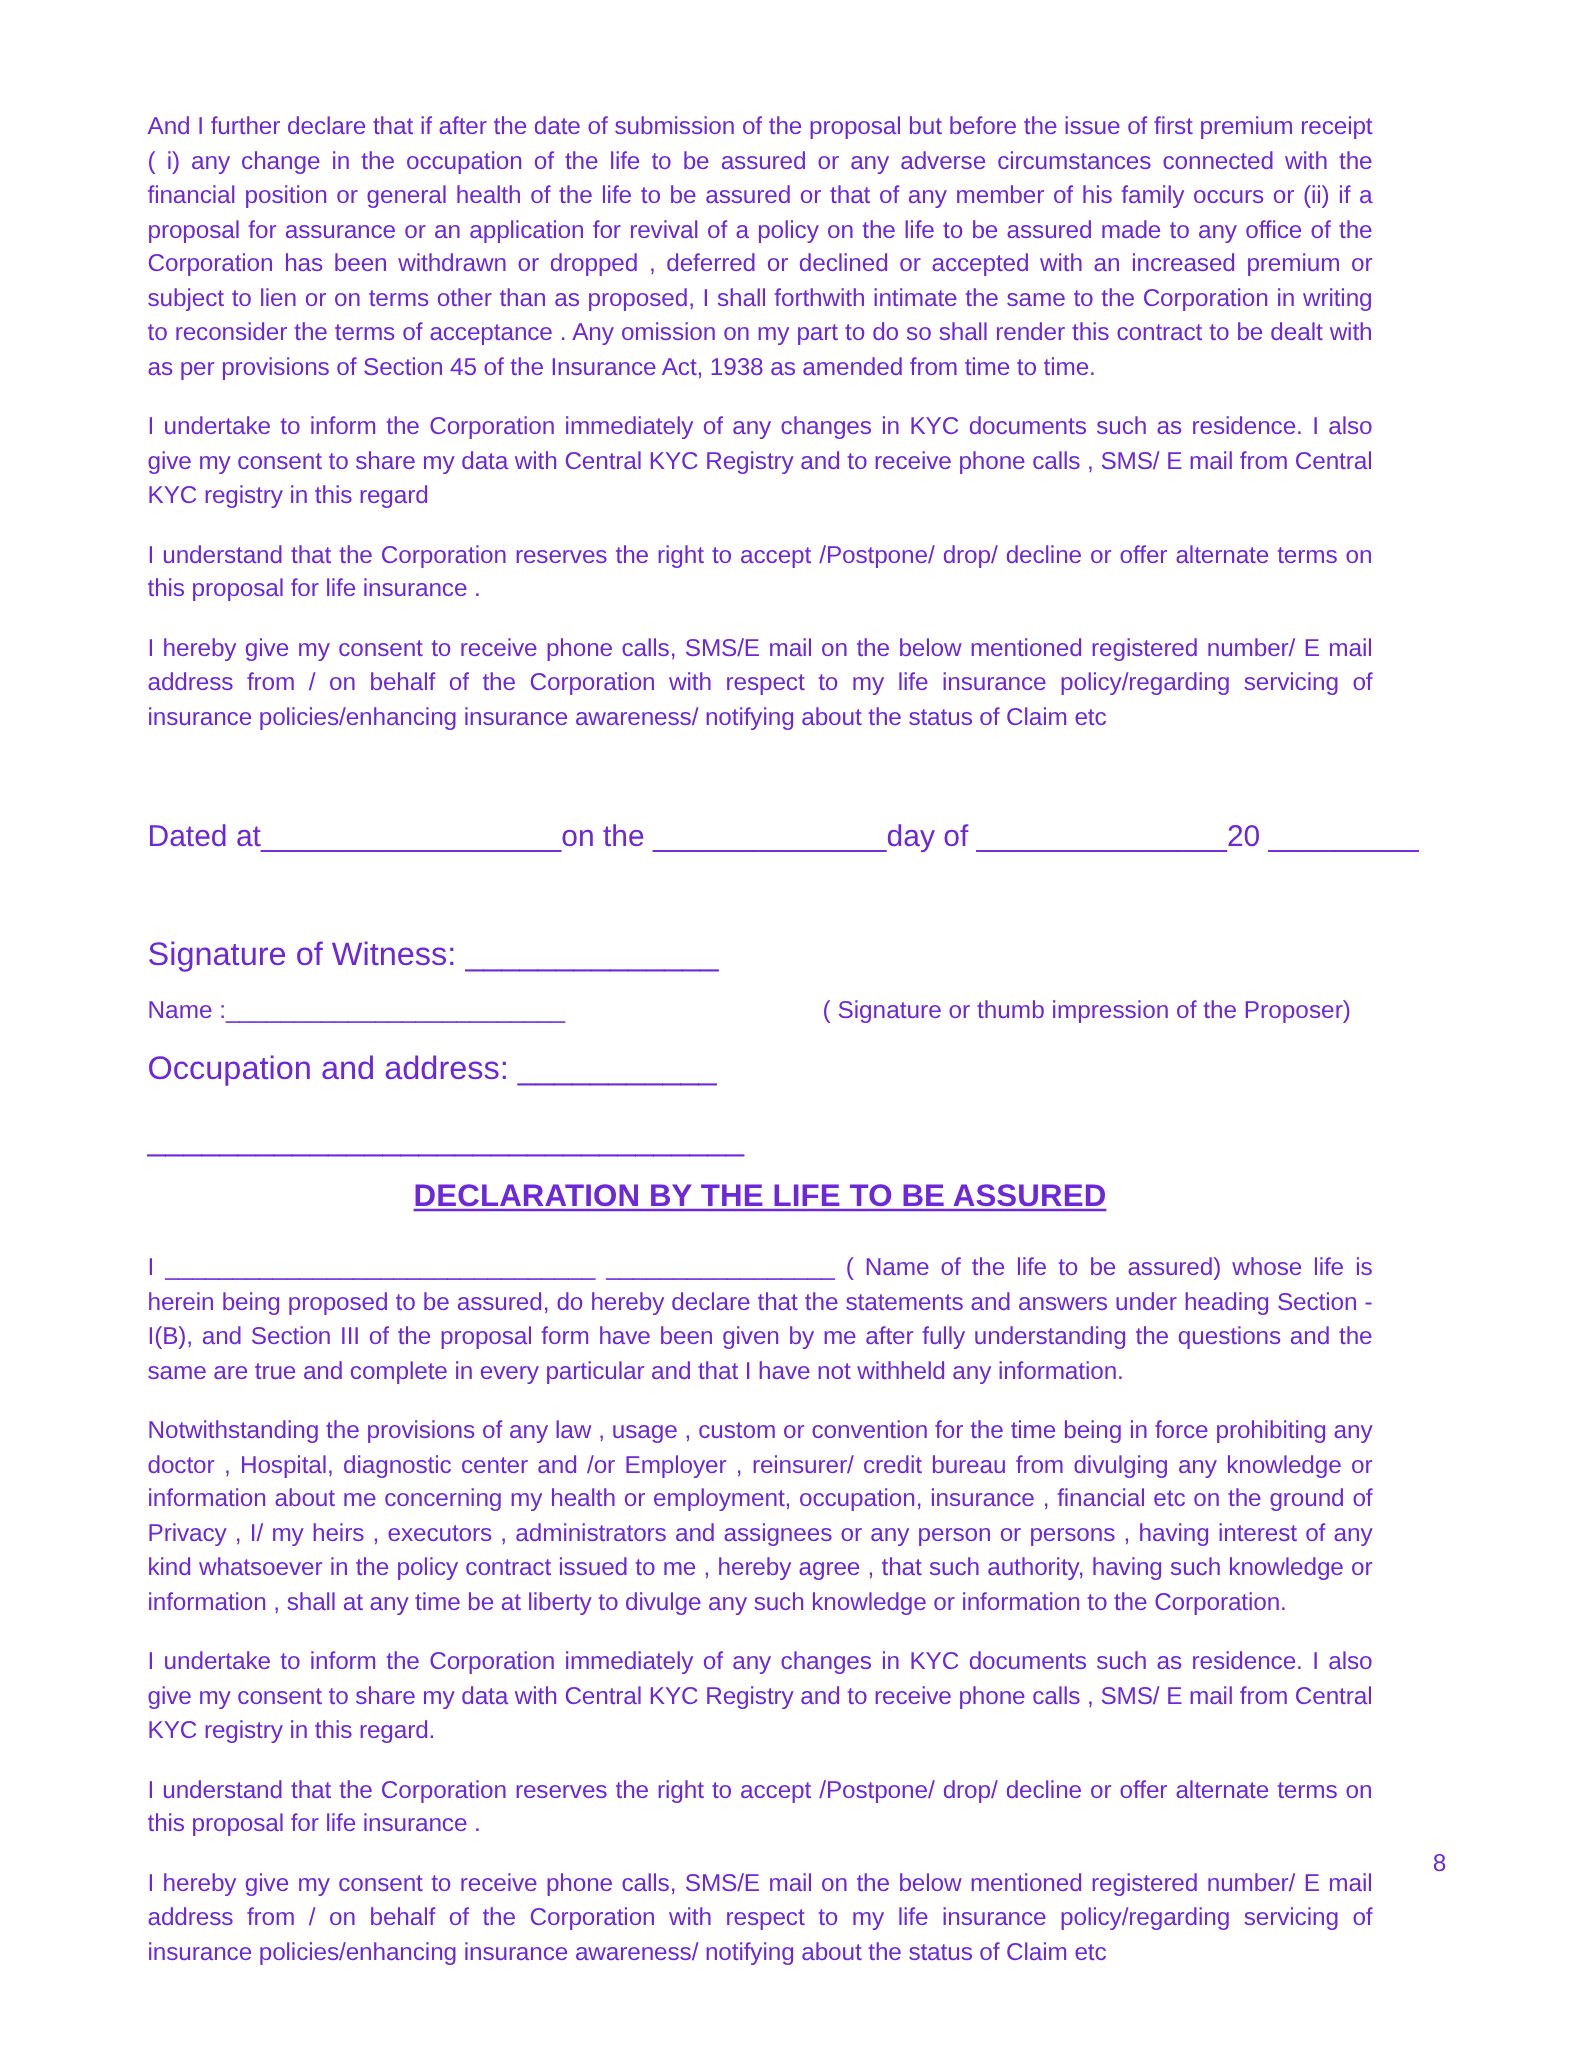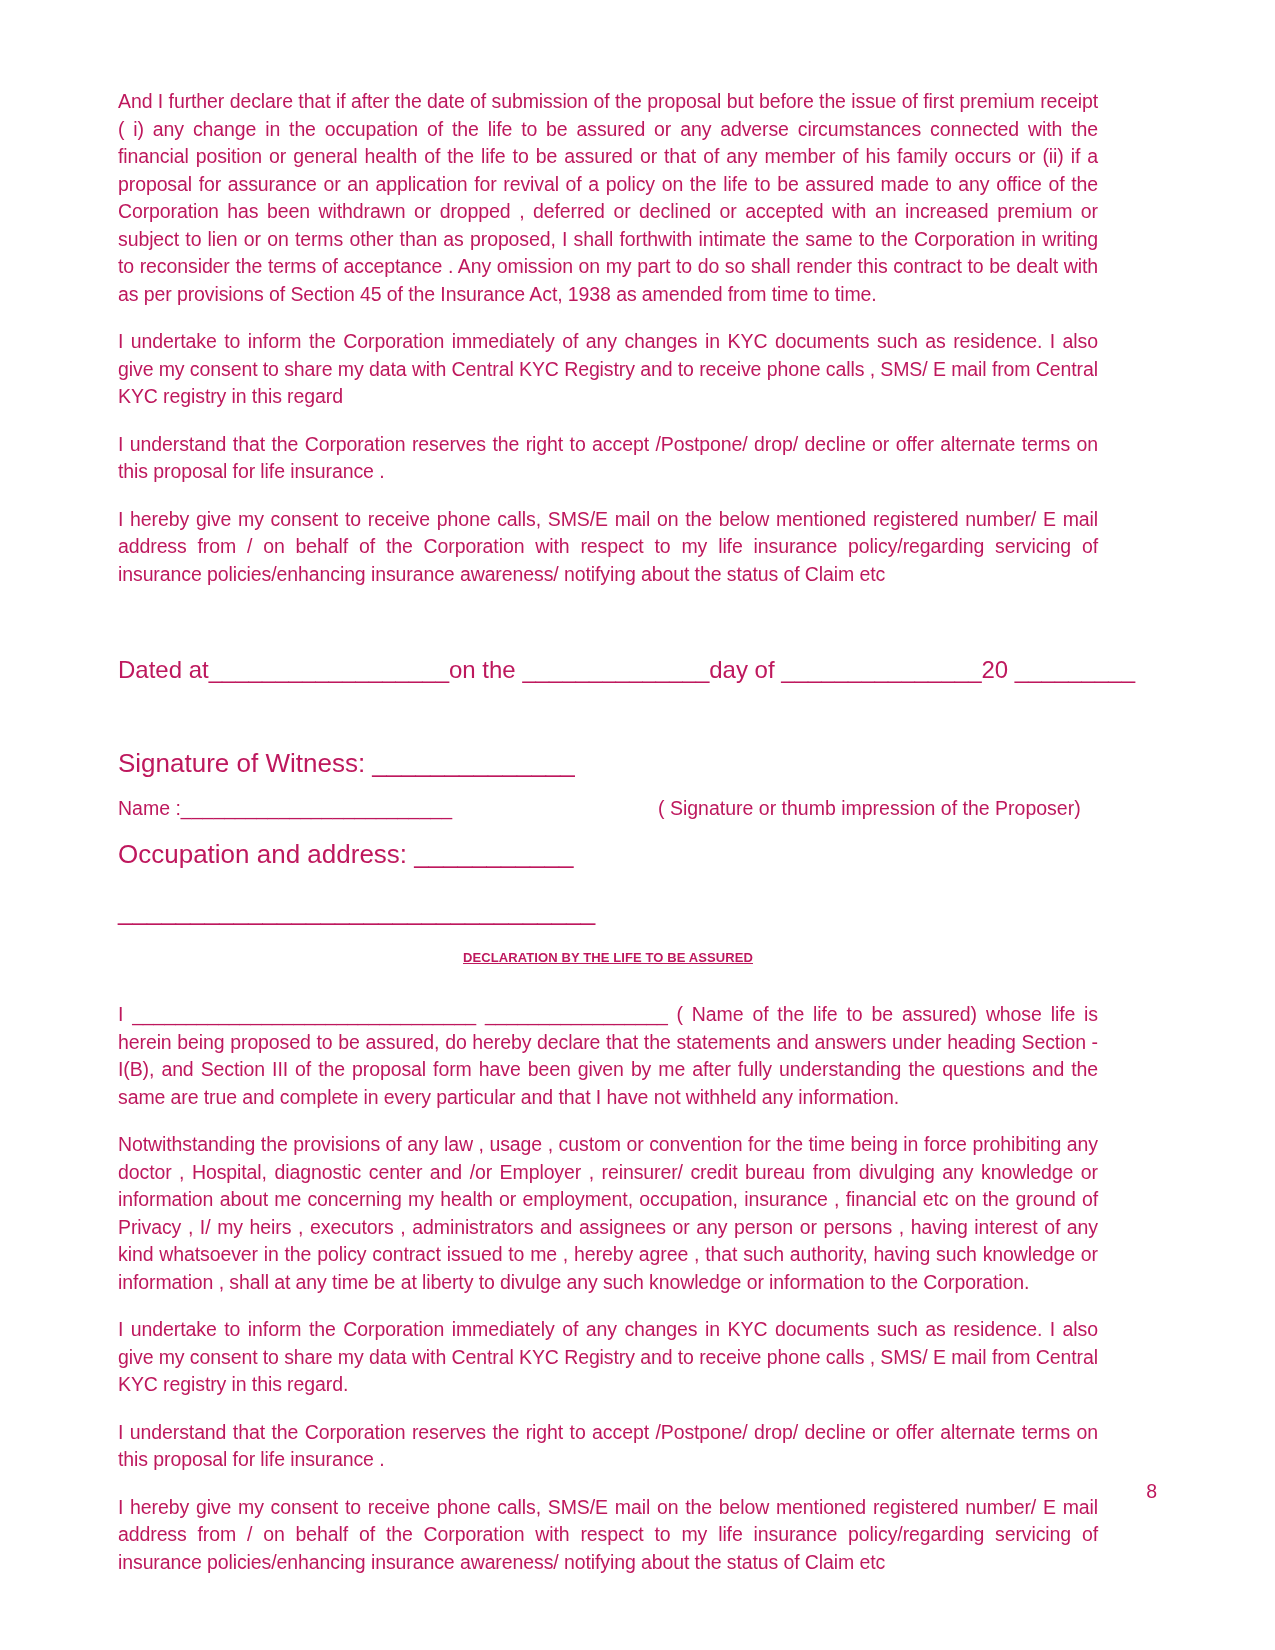--- a/index.html
+++ b/index.html
@@ -6,21 +6,21 @@
     margin: 0;
     padding: 0;
     background: #ffffff;
   }
   .page {
     position: relative;
     width: 1275px;
     height: 1650px;
     background: #ffffff;
     font-family: "Liberation Sans", sans-serif;
-    color: #be185d;
+    color: #6d28d9;
     box-sizing: border-box;
     overflow: hidden;
   }
   .content {
     position: absolute;
     left: 118px;
     top: 88px;
     width: 980px;
   }
   p.para {
@@ -61,21 +61,21 @@
     white-space: nowrap;
     text-align: right;
   }
   .rule-row {
     font-size: 26px;
     line-height: 27.5px;
     margin: 0;
   }
   h2.decl-heading {
     text-align: center;
-    font-size: 13px;
+    font-size: 25px;
     line-height: 27.5px;
     font-weight: bold;
     text-decoration: underline;
     margin: 0;
     letter-spacing: 0.1px;
   }
   .page-number {
     position: absolute;
     right: 118px;
     top: 1478px;

